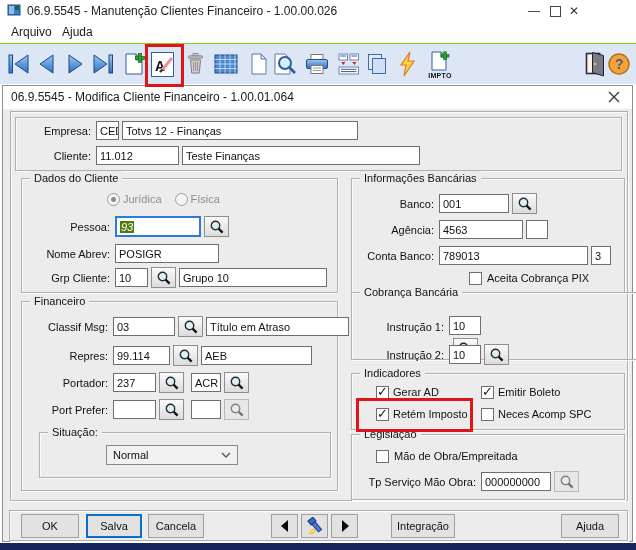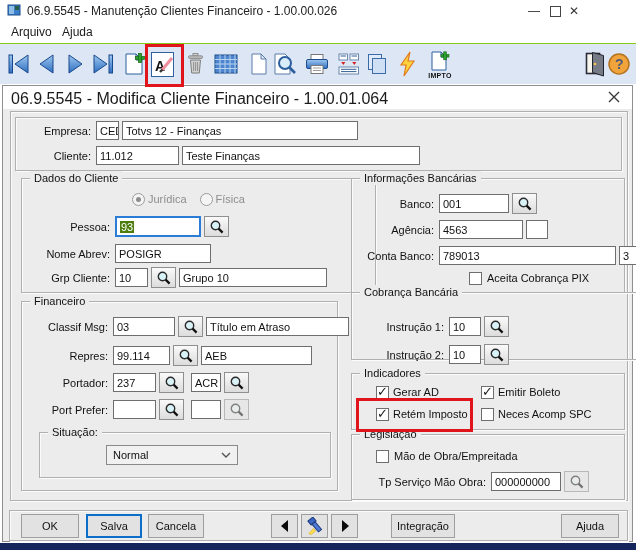--- a/index.html
+++ b/index.html
@@ -12,31 +12,31 @@
   .wbtn{position:absolute;top:0;width:22px;height:22px;display:flex;align-items:center;justify-content:center;font-size:12px;color:#333;}
   .menubar{position:absolute;left:0;top:22px;width:636px;height:21px;background:#fff;border-bottom:5px solid #84cc16;}
   .menu-item{position:absolute;top:0;height:21px;line-height:21px;font-size:12px;color:#1a1a1a;padding:0 4px;}
   .toolbar{position:absolute;left:0;top:44px;width:636px;height:40px;background:#dce6f5;}
   .tbtn{position:absolute;top:3px;width:30px;height:34px;display:flex;align-items:center;justify-content:center;flex-direction:column;}
   .impto-label{font-size:7px;font-weight:bold;color:#111;line-height:6px;margin-top:1px;letter-spacing:.3px;}
   .anno{position:absolute;border:3px solid #e0151b;background:transparent;z-index:30;pointer-events:none;}
   
   .dialog{position:absolute;left:2px;top:85px;width:631px;height:457px;background:#ececec;border:1px solid #8f8f8f;box-sizing:border-box;}
   .dlg-titlebar{position:absolute;left:0;top:0;width:100%;height:23px;background:#fff;}
-  .dlg-title{position:absolute;left:8px;top:4px;font-size:16px;color:#1a1a1a;white-space:nowrap;}
+  .dlg-title{position:absolute;left:8px;top:4px;font-size:12px;color:#1a1a1a;white-space:nowrap;}
   .dlg-close{position:absolute;right:8px;top:2px;width:20px;height:18px;display:flex;align-items:center;justify-content:center;}
   .frame{position:absolute;border:1px solid #b0b0b0;box-shadow:inset 1px 1px 0 #fbfbfb,1px 1px 0 #fbfbfb;box-sizing:border-box;}
   .grp{position:absolute;border:1px solid #b0b0b0;box-shadow:inset 1px 1px 0 #fbfbfb,1px 1px 0 #fbfbfb;box-sizing:border-box;}
   .legend{position:absolute;top:-8px;left:8px;background:#ececec;padding:0 4px;font-size:11px;color:#111;white-space:nowrap;line-height:14px;}
   .row{position:absolute;display:flex;align-items:center;gap:3px;height:21px;margin-left:12px;}
   .lbl{font-size:11px;color:#111;white-space:nowrap;}
   .hang{position:absolute;right:100%;margin-right:5px;top:50%;transform:translateY(-50%);}
   .inp{box-sizing:border-box;height:19px;border:1px solid #6e6e6e;background:#fff;font-size:11px;color:#111;display:flex;align-items:center;padding:0 3px;white-space:nowrap;overflow:hidden;flex:none;}
   .inp.focus{height:21px;border:2px solid #2b7cd6;}
-  .sel{background:#4d7c0f;color:#fff;padding:0 1px;}
+  .sel{background:#4d7c0f;color:#fff;padding:0 1px;font-style:italic;}
   .magbtn{box-sizing:border-box;width:25px;height:21px;background:linear-gradient(#fafafa,#dcdcdc);border:1px solid #8f8f8f;display:flex;align-items:center;justify-content:center;padding:0;flex:none;}
   .magbtn.dis{opacity:.55;filter:grayscale(.8);background:#e3e3e3;}
   .cb{box-sizing:border-box;width:13px;height:13px;background:#fff;border:1px solid #6e6e6e;position:relative;flex:none;}
   .cb.on::after{content:"✓";position:absolute;left:0px;top:-2px;font-size:13px;font-weight:bold;color:#1a1a1a;line-height:13px;}
   .radio{box-sizing:border-box;width:13px;height:13px;border-radius:50%;background:#f4f4f4;border:1px solid #9c9c9c;position:relative;flex:none;}
   .radio.on::after{content:"";position:absolute;left:3px;top:3px;width:5px;height:5px;border-radius:50%;background:#8d8d8d;}
   .dimlbl{color:#8d8d8d;}
   .chk-cell{display:flex;align-items:center;gap:4px;width:102px;}
   .chk-cell2{display:flex;align-items:center;gap:4px;}
   .combo{position:absolute;box-sizing:border-box;width:132px;height:20px;border:1px solid #8a8a8a;background:#f1f1f1;display:flex;align-items:center;justify-content:space-between;padding:0 6px;font-size:11px;color:#111;}
@@ -230,44 +230,44 @@
     <div class="row" style="left:81px;top:59px;">
       <span class="lbl hang">Cliente:</span>
       <div class="inp" style="width:83px">
           <span>11.012</span>
         </div>
       <div class="inp" style="width:238px">
           <span>Teste Finanças</span>
         </div>
     </div>
 
-    <div class="grp" style="left:18px;top:92px;width:355px;height:115px;">
+    <div class="grp" style="left:18px;top:92px;width:317px;height:115px;">
       <span class="legend">Dados do Cliente</span>
     </div>
-    <div class="row" style="left:117px;top:105px;height:16px;">
+    <div class="row" style="left:92px;top:105px;height:16px;">
       <span class="radio on"></span>
       <span class="lbl dimlbl">Jurídica</span>
       <span class="radio" style="margin-left:10px"></span>
       <span class="lbl dimlbl">Física</span>
     </div>
     <div class="row" style="left:100px;top:130px;">
       <span class="lbl hang">Pessoa:</span>
       <div class="inp focus" style="width:86px">
           <span class="sel">93</span>
         </div>
       <button class="magbtn">
           <svg width="16" height="16">
             <circle cx="6.5" cy="6.5" r="4.2" fill="#d9f2f8" stroke="#2a2a2a" stroke-width="1.4"></circle>
             <line x1="9.6" y1="9.6" x2="13.6" y2="13.6" stroke="#111" stroke-width="2.2"></line>
           </svg>
         </button>
     </div>
     <div class="row" style="left:100px;top:157px;">
       <span class="lbl hang">Nome Abrev:</span>
-      <div class="inp" style="width:96px">
+      <div class="inp" style="width:104px">
           <span>POSIGR</span>
         </div>
     </div>
     <div class="row" style="left:100px;top:181px;">
       <span class="lbl hang">Grp Cliente:</span>
       <div class="inp" style="width:33px">
           <span>10</span>
         </div>
       <button class="magbtn">
           <svg width="16" height="16">
@@ -299,21 +299,21 @@
       <span class="lbl hang">Agência:</span>
       <div class="inp" style="width:84px">
           <span>4563</span>
         </div>
       <div class="inp" style="width:22px">
           <span></span>
         </div>
     </div>
     <div class="row" style="left:424px;top:159px;">
       <span class="lbl hang">Conta Banco:</span>
-      <div class="inp" style="width:177px">
+      <div class="inp" style="width:149px">
           <span>789013</span>
         </div>
       <div class="inp" style="width:20px">
           <span>3</span>
         </div>
     </div>
     <div class="row" style="left:429px;top:184px;height:16px;gap:5px;padding-left:25px;">
       <span class="cb"></span>
       <span class="lbl">Aceita Cobrança PIX</span>
     </div>
@@ -400,21 +400,21 @@
     <div class="combo" style="left:103px;top:359px;">
       <span>Normal</span>
       <svg width="10" height="6">
           <path d="M1 1 L5 5 L9 1" stroke="#555" stroke-width="1.4" fill="none"></path>
         </svg>
     </div>
 
     <div class="grp" style="left:348px;top:206px;width:306px;height:68px;">
       <span class="legend">Cobrança Bancária</span>
     </div>
-    <div class="row" style="left:434px;top:230px;">
+    <div class="row" style="left:434px;top:230px;flex-direction:column;">
       <span class="lbl hang">Instrução 1:</span>
       <div class="inp" style="width:32px">
           <span>10</span>
         </div>
       <button class="magbtn">
           <svg width="16" height="16">
             <circle cx="6.5" cy="6.5" r="4.2" fill="#d9f2f8" stroke="#2a2a2a" stroke-width="1.4"></circle>
             <line x1="9.6" y1="9.6" x2="13.6" y2="13.6" stroke="#111" stroke-width="2.2"></line>
           </svg>
         </button>
@@ -458,21 +458,21 @@
 
     <div class="anno" style="left:353px;top:312px;width:111px;height:28px;"></div>
 
     <div class="grp" style="left:348px;top:348px;width:274px;height:66px;">
       <span class="legend">Legislação</span>
     </div>
     <div class="row" style="left:361px;top:362px;height:16px;gap:5px;">
       <span class="cb"></span>
       <span class="lbl">Mão de Obra/Empreitada</span>
     </div>
-    <div class="row" style="left:476px;top:385px;">
+    <div class="row" style="left:466px;top:385px;">
       <span class="lbl hang">Tp Serviço Mão Obra:</span>
       <div class="inp" style="width:70px">
           <span>000000000</span>
         </div>
       <button class="magbtn dis">
           <svg width="16" height="16">
             <circle cx="6.5" cy="6.5" r="4.2" fill="#d9f2f8" stroke="#2a2a2a" stroke-width="1.4"></circle>
             <line x1="9.6" y1="9.6" x2="13.6" y2="13.6" stroke="#111" stroke-width="2.2"></line>
           </svg>
         </button>

